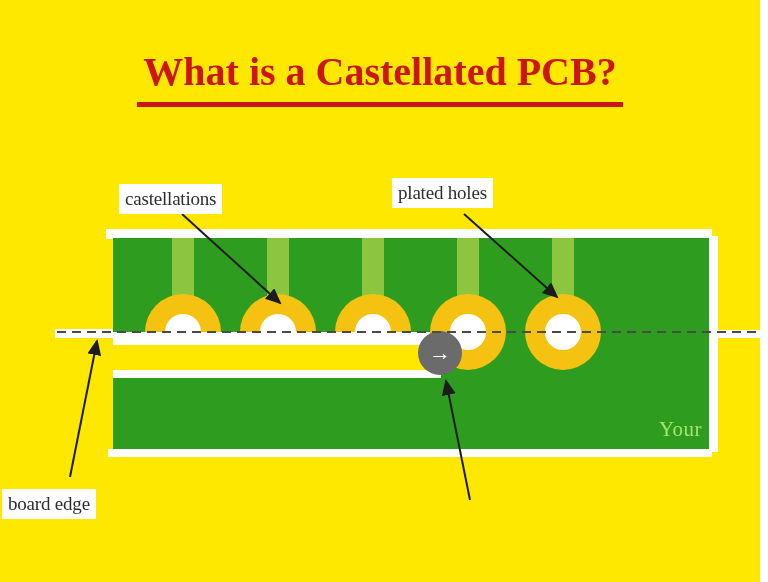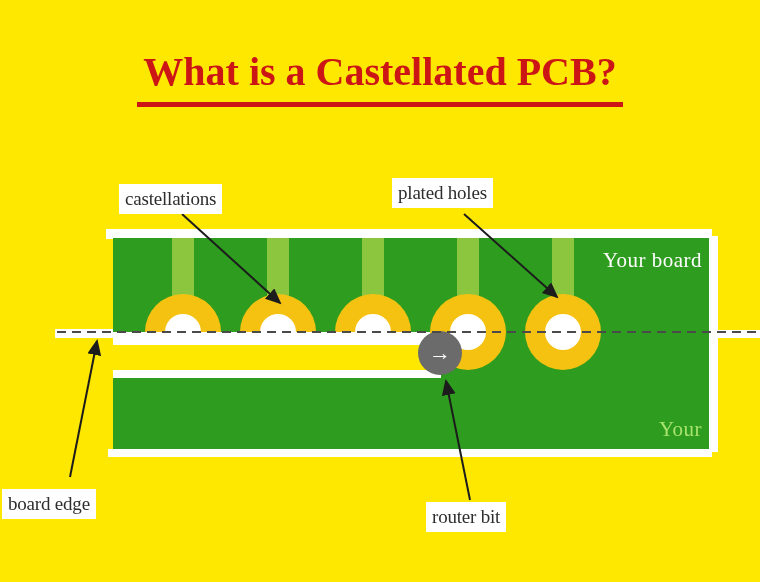--- a/index.html
+++ b/index.html
@@ -118,35 +118,33 @@
         <div class="hole"></div>
       </div>
     <div class="pad p5">
         <div class="hole"></div>
       </div>
 
     <div class="router-bit">
       <span>→</span>
     </div>
 
-    <div class="board-tag your-board">Your board</div>
     <div class="board-tag panel-tag">Your</div>
   </div>
 
   <svg class="overlay" viewBox="0 0 768 582" xmlns="http://www.w3.org/2000/svg">
     <defs>
       <marker id="arrow" markerWidth="9" markerHeight="8" refX="7" refY="3.5" orient="auto">
         <path d="M0,0 L8,3.5 L0,7 z" fill="#1C1C1C"></path>
       </marker>
     </defs>
     <line x1="57" y1="332" x2="762" y2="332" stroke="#4A4A4A" stroke-width="2" stroke-dasharray="9 6"></line>
     <line x1="182" y1="214" x2="280" y2="303" stroke="#1C1C1C" stroke-width="2" marker-end="url(#arrow)"></line>
     <line x1="464" y1="214" x2="557" y2="297" stroke="#1C1C1C" stroke-width="2" marker-end="url(#arrow)"></line>
     <line x1="70" y1="477" x2="97" y2="341" stroke="#1C1C1C" stroke-width="2" marker-end="url(#arrow)"></line>
     <line x1="470" y1="500" x2="446" y2="381" stroke="#1C1C1C" stroke-width="2" marker-end="url(#arrow)"></line>
   </svg>
 
   <div class="dlabel lbl-castellations">castellations</div>
   <div class="dlabel lbl-plated-holes">plated holes</div>
   <div class="dlabel lbl-board-edge">board edge</div>
-  <div class="dlabel lbl-router-bit">router bit</div>
 
 </div>
 
 </body></html>

